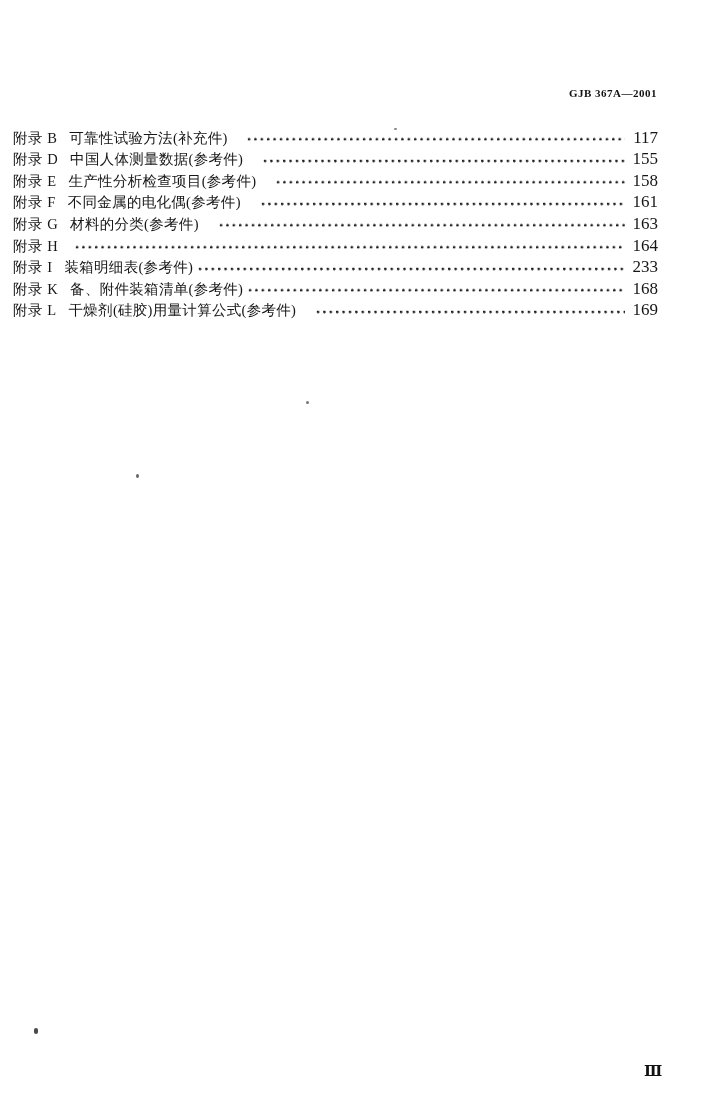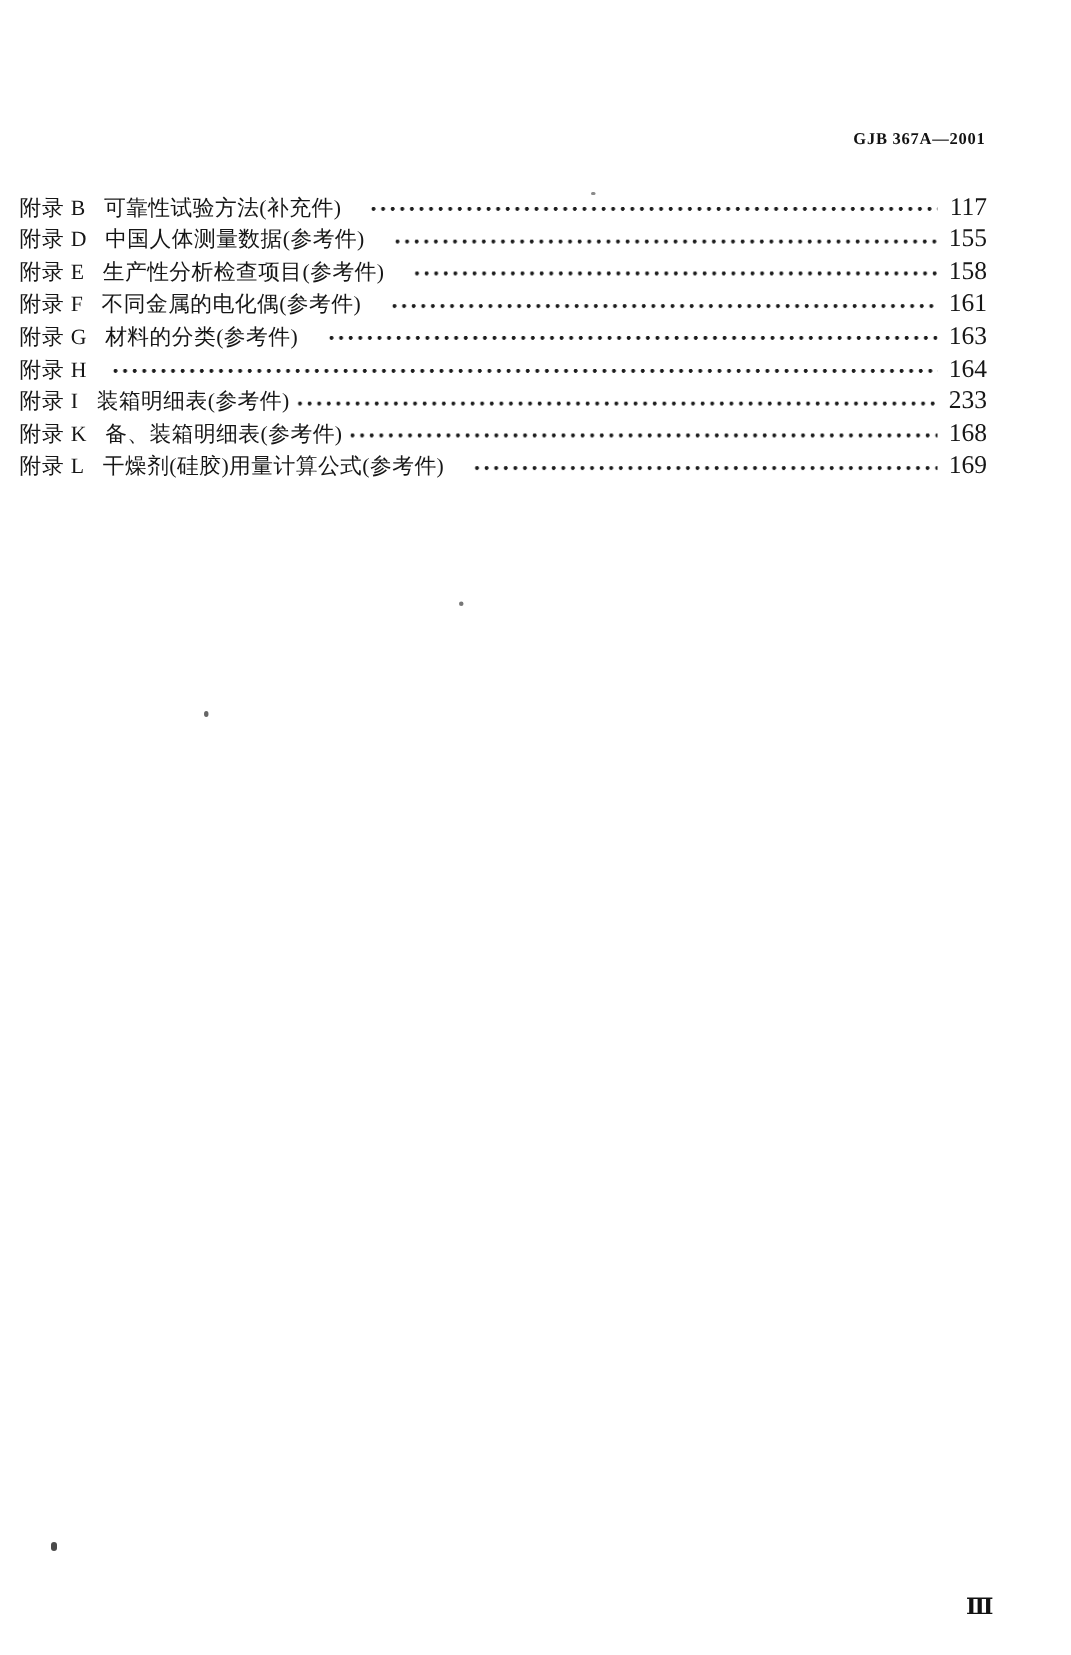--- a/index.html
+++ b/index.html
@@ -97,21 +97,21 @@
   <div class="toc-row">
     <span class="toc-label">附录 G</span><span class="toc-title">材料的分类(参考件)　</span><span class="toc-leader"></span><span class="toc-page">163</span>
   </div>
   <div class="toc-row">
     <span class="toc-label">附录 H</span><span class="toc-leader"></span><span class="toc-page">164</span>
   </div>
   <div class="toc-row">
     <span class="toc-label">附录 I</span><span class="toc-title">装箱明细表(参考件)</span><span class="toc-leader"></span><span class="toc-page">233</span>
   </div>
   <div class="toc-row">
-    <span class="toc-label">附录 K</span><span class="toc-title">备、装箱明细表(参考件)</span><span class="toc-leader"></span><span class="toc-page">168</span>
+    <span class="toc-label">附录 K</span><span class="toc-title">备、附件装箱清单(参考件)</span><span class="toc-leader"></span><span class="toc-page">168</span>
   </div>
   <div class="toc-row">
     <span class="toc-label">附录 L</span><span class="toc-title">干燥剂(硅胶)用量计算公式(参考件)　</span><span class="toc-leader"></span><span class="toc-page">169</span>
   </div>
 </div>
 
 <div class="speck speck-1"></div>
 <div class="speck speck-2"></div>
 <div class="speck speck-3"></div>
 <div class="speck speck-4"></div>

